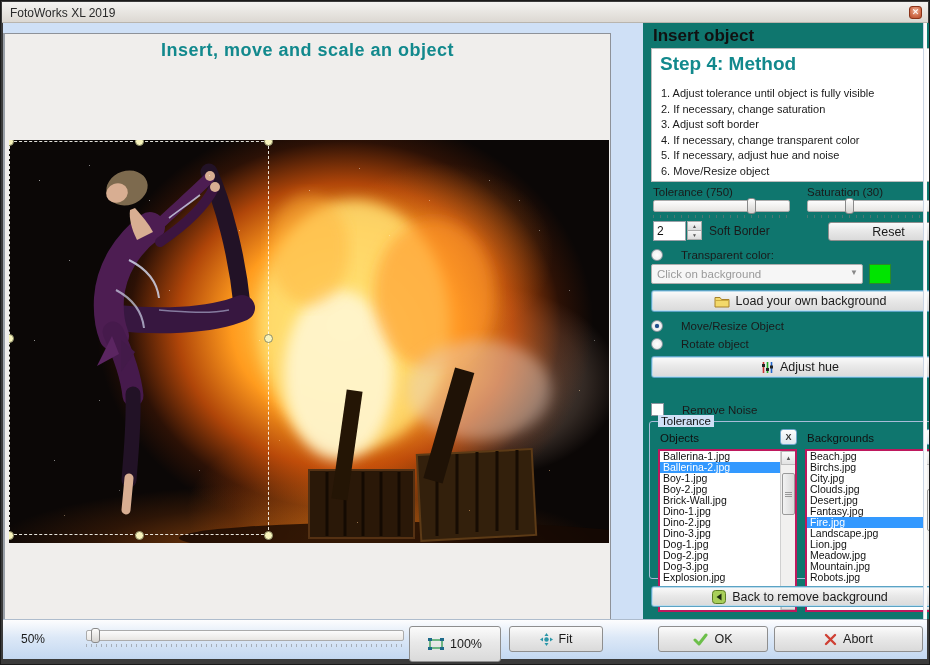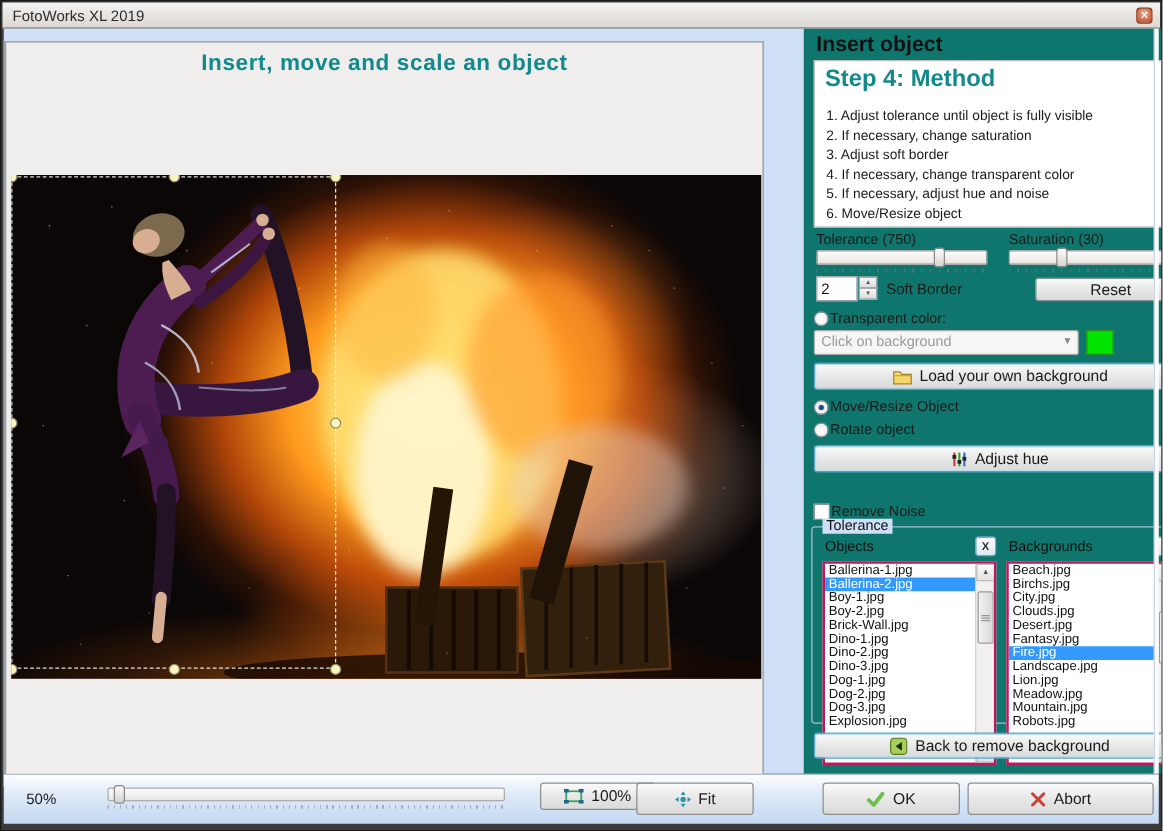--- a/index.html
+++ b/index.html
@@ -78,21 +78,21 @@
     border:1px solid #9aa0a8; font-size:12px; padding:2px 3px; color:#111; }
   .spin-btns { position:absolute; left:44px; top:198px; width:15px; height:20px; }
   .spin-btn { width:15px; height:10px; background:linear-gradient(#f7f7f7,#dcdcdc);
     border:1px solid #ababab; font-size:5px; line-height:8px; text-align:center; color:#555; }
 
   .btn { position:absolute; background:linear-gradient(#fbfbfb,#e9e9e9 45%,#dadada);
     border:1px solid #8e8e8e; border-radius:3px; font-size:12.5px; color:#1a1a1a;
     display:flex; align-items:center; justify-content:center; gap:6px; cursor:pointer; }
   .btn-teal { border:1px solid #5ba3c4; box-shadow:0 0 0 1px #bcdcec inset; }
 
-  .radio-row { position:absolute; display:flex; align-items:center; gap:1px; }
+  .radio-row { position:absolute; display:flex; align-items:center; gap:18px; }
   .radio { width:12px; height:12px; border-radius:50%; background:radial-gradient(#fff,#e8e8e8);
     border:1px solid #8a949e; position:relative; }
   .radio.checked::after { content:""; position:absolute; left:3px; top:3px; width:4px; height:4px;
     border-radius:50%; background:#1f4e8c; box-shadow:0 0 1px #1f4e8c; }
   .rlabel { font-size:11.5px; color:#1a1a1a; }
 
   .dropdown { position:absolute; left:8px; top:241px; width:212px; height:20px; background:#f6f6f6;
     border:1px solid #adadad; border-radius:2px; }
   .dd-text { position:absolute; left:5px; top:3px; font-size:11.5px; color:#9a9a9a; }
   .dd-arrow { position:absolute; right:4px; top:3px; font-size:8px; color:#888; }
@@ -355,21 +355,21 @@
     <div class="right-strip"></div>
   </div>
 
   <div class="bottom-bar">
     <span class="zoom-label">50%</span>
     <div class="bb-track">
       <div class="bb-thumb"></div>
     </div>
     <div class="bb-ticks"></div>
 
-    <button class="btn" style="left:429px; top:6px; width:92px; height:22px">
+    <button class="btn" style="left:406px; top:6px; width:92px; height:36px">
       <svg width="16" height="12" viewBox="0 0 16 12">
         <rect x="2" y="2" width="12" height="8" fill="none" stroke="#3aa05a" stroke-width="1.4"></rect>
         <rect x="0" y="0" width="4" height="3" fill="#1e6a8a"></rect>
           <rect x="12" y="0" width="4" height="3" fill="#1e6a8a"></rect>
         <rect x="0" y="9" width="4" height="3" fill="#1e6a8a"></rect>
           <rect x="12" y="9" width="4" height="3" fill="#1e6a8a"></rect>
       </svg>
       <span>100%</span>
     </button>
     <button class="btn" style="left:506px; top:6px; width:94px; height:26px">

